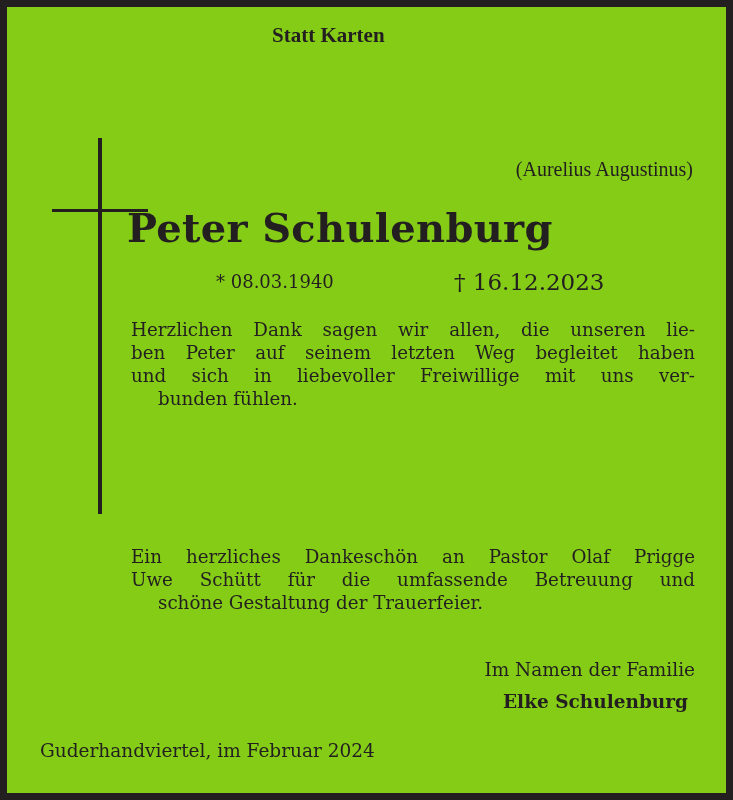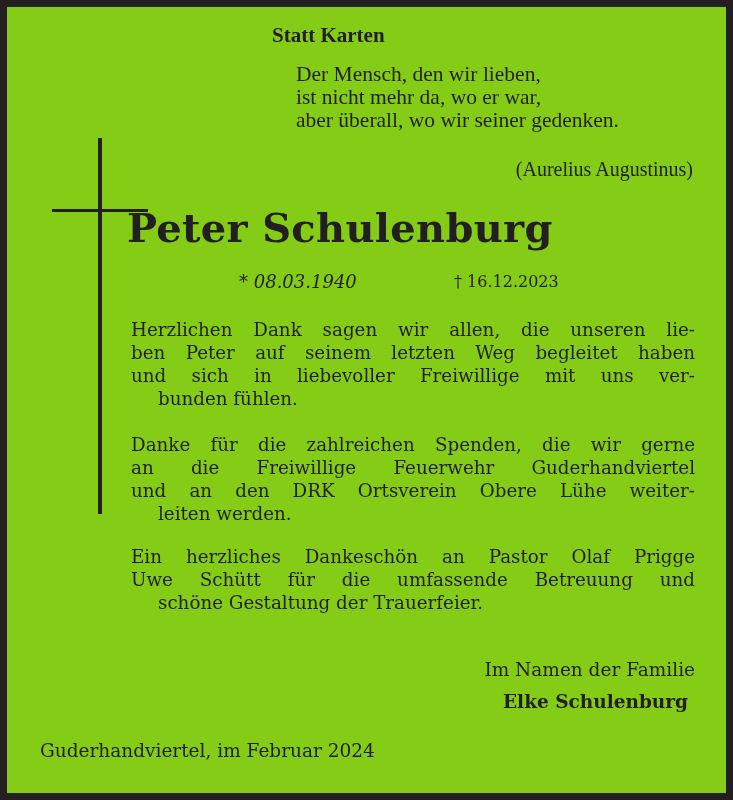--- a/index.html
+++ b/index.html
@@ -24,22 +24,22 @@
       right: 33px; top: 150px; text-align: right;
       font-family: "Liberation Serif", serif; font-size: 20px; line-height: 24px; white-space: nowrap;
     }
     .cross-v { left: 91px; top: 131px; width: 4px; height: 376px; background: #231f20; }
     .cross-h { left: 45px; top: 202px; width: 96px; height: 3px; background: #231f20; }
     .name {
       left: 120px; top: 196px; width: 560px; text-align: left;
       font-family: "DejaVu Serif", serif; font-weight: bold; font-size: 40px; line-height: 50px;
       letter-spacing: 0.3px; white-space: nowrap;
     }
-    .birth { left: 232px; top: 263px; font-size: 18px; line-height: 24px; white-space: nowrap; font-style: italic; }
-    .death { left: 447px; top: 263px; font-size: 16px; line-height: 24px; white-space: nowrap; }
+    .birth { left: 209px; top: 263px; font-size: 18px; line-height: 24px; white-space: nowrap; }
+    .death { left: 447px; top: 263px; font-size: 23px; line-height: 24px; white-space: nowrap; }
     .para {
       left: 124px; width: 564px;
       font-family: "DejaVu Serif", serif; font-size: 18.3px; line-height: 23px;
       text-align: justify; text-align-last: left; hyphens: manual;
     }
     .para span.ln { display: block; text-align: justify; text-align-last: justify; white-space: nowrap; }
     .para span.ln.last { text-align-last: left; margin-left: 27px; }
     .p1 { top: 311px; }
     .p2 { top: 426px; }
     .p3 { top: 538px; }
@@ -56,47 +56,36 @@
       font-family: "DejaVu Serif", serif; font-size: 18.5px; line-height: 24px; white-space: nowrap;
     }
   </style>
 </head>
 <body>
 
 <div class="card">
 
   <div class="abs header-title">Statt Karten</div>
 
-  <div class="abs poem">
-    <div>Der Mensch, den wir lieben,</div>
-    <div>ist nicht mehr da, wo er war,</div>
-    <div>aber überall, wo wir seiner gedenken.</div>
-  </div>
   <div class="abs attribution">(Aurelius Augustinus)</div>
 
   <div class="abs cross-v"></div>
   <div class="abs cross-h"></div>
 
   <div class="abs name">Peter Schulenburg</div>
   <div class="abs birth">* 08.03.1940</div>
   <div class="abs death">† 16.12.2023</div>
 
   <div class="abs para p1">
     <span class="ln">Herzlichen Dank sagen wir allen, die unseren lie-</span>
     <span class="ln">ben Peter auf seinem letzten Weg begleitet haben</span>
     <span class="ln">und sich in liebevoller Freiwillige mit uns  ver-</span>
     <span class="ln last">bunden fühlen.</span>
   </div>
 
-  <div class="abs para p2">
-    <span class="ln">Danke für die zahlreichen Spenden, die wir gerne</span>
-    <span class="ln">an die Freiwillige Feuerwehr Guderhandviertel</span>
-    <span class="ln">und an den DRK Ortsverein Obere Lühe weiter-</span>
-    <span class="ln last">leiten werden.</span>
-  </div>
 
   <div class="abs para p3">
     <span class="ln">Ein herzliches Dankeschön an Pastor Olaf Prigge</span>
     <span class="ln">Uwe Schütt für die umfassende Betreuung und</span>
     <span class="ln last">schöne Gestaltung der Trauerfeier.</span>
   </div>
 
   <div class="abs sig-intro">Im Namen der Familie</div>
   <div class="abs sig-name">Elke Schulenburg</div>
 

